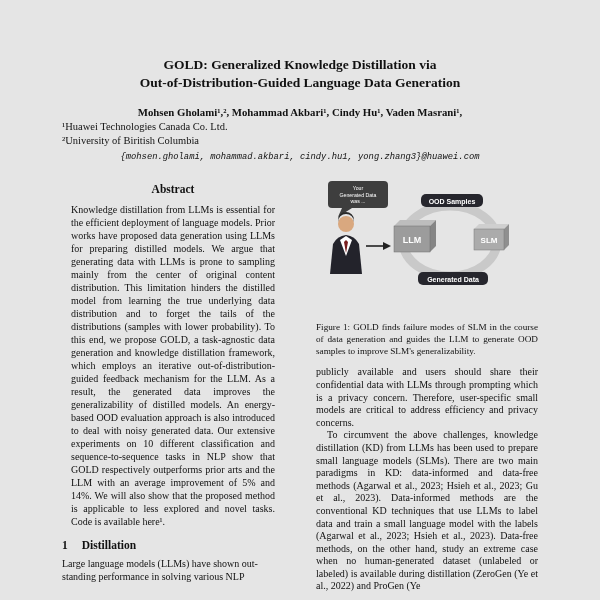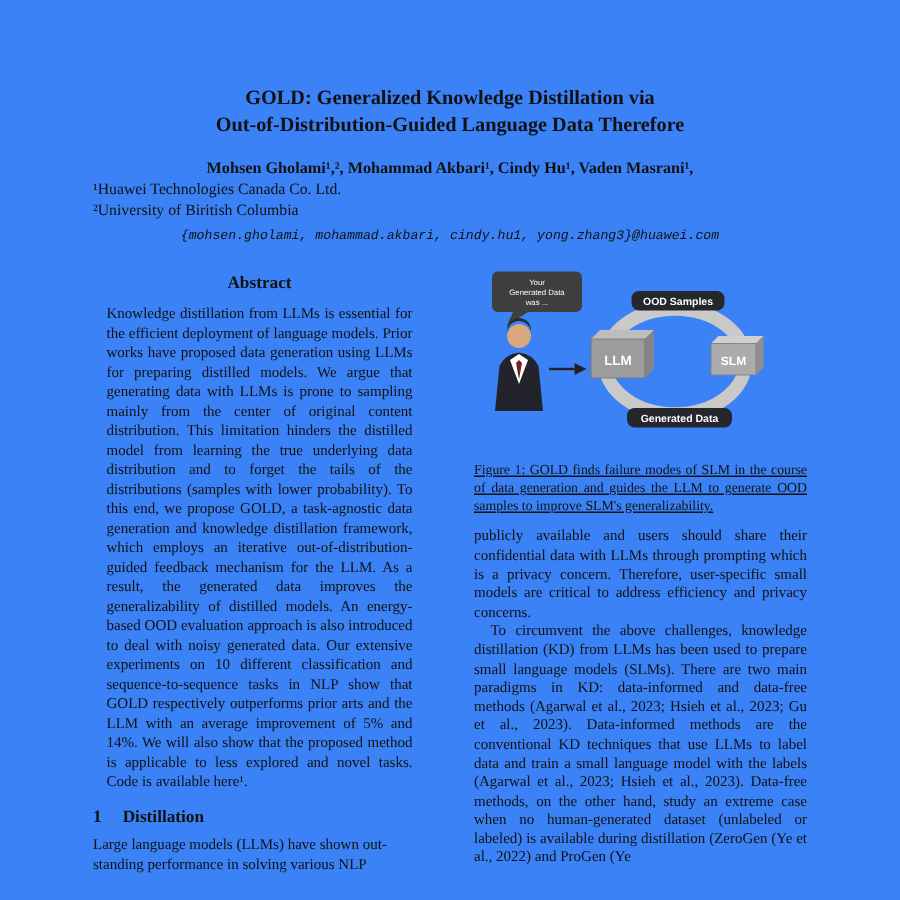--- a/index.html
+++ b/index.html
@@ -1,45 +1,45 @@
 <!DOCTYPE html>
 <html><head>
 <meta charset="utf-8">
 <style>
   * { margin:0; padding:0; box-sizing:border-box; }
   html,body { width:600px; height:600px; }
   body { background:#ffffff; font-family:"Liberation Serif", serif; color:#111; }
-  .page { width:600px; height:600px; padding:56px 62px 0 62px; overflow:hidden; background:#3b82f6; position:relative; }
+  .page { width:600px; height:600px; padding:56px 62px 0 62px; overflow:hidden; background:#e5e5e5; position:relative; }
   .title { text-align:center; font-weight:bold; font-size:13.5px; line-height:1.32; }
   .authors { text-align:center; font-size:10.8px; font-weight:bold; margin-top:13px; line-height:1.4; }
   .authors .plain { font-weight:normal; }
   .affil { text-align:left; font-size:10.5px; line-height:1.35; }
   .email { text-align:center; font-family:"Liberation Mono", monospace; font-size:8.8px; margin-top:4px;font-style:italic; }
   .columns { display:flex; gap:32px; margin-top:18px; }
   .col { width:229px; }
   .abstract-heading { text-align:center; font-weight:bold; font-size:11.5px; margin:3px 0 8px 0; }
   .abstract-text { font-size:10px; line-height:1.3; text-align:justify; padding:0 9px; }
   .link { color:#111; }
   .section-heading { font-size:11.5px; font-weight:bold; margin:11px 0 7px 0; display:flex; gap:14px; }
   .body-text { font-size:10px; line-height:1.26; text-align:justify; }
   .indent { text-indent:11px; }
   .block { display:block; }
   .figure { margin:0 0 9px 0; }
   .fig-svg { display:block; margin:0 auto; }
-  .caption { font-size:9.2px; line-height:1.28; text-align:justify; margin-top:10px;text-decoration:underline; }
+  .caption { font-size:9.2px; line-height:1.28; text-align:justify; margin-top:24px; }
   svg text { font-family:"Liberation Sans", sans-serif; }
 </style>
 </head>
 <body>
 
 <div class="page">
 
   <div class="title">
     <div>GOLD: Generalized Knowledge Distillation via</div>
-    <div>Out-of-Distribution-Guided Language Data Therefore</div>
+    <div>Out-of-Distribution-Guided Language Data Generation</div>
   </div>
 
   <div class="authors">
     <div>Mohsen Gholami¹,², Mohammad Akbari¹, Cindy Hu¹, Vaden Masrani¹,</div>
   </div>
 
   <div class="affil">¹Huawei Technologies Canada Co. Ltd.</div>
   <div class="affil">²University of Biritish Columbia</div>
   <div class="email">{mohsen.gholami, mohammad.akbari, cindy.hu1, yong.zhang3}@huawei.com</div>
 

